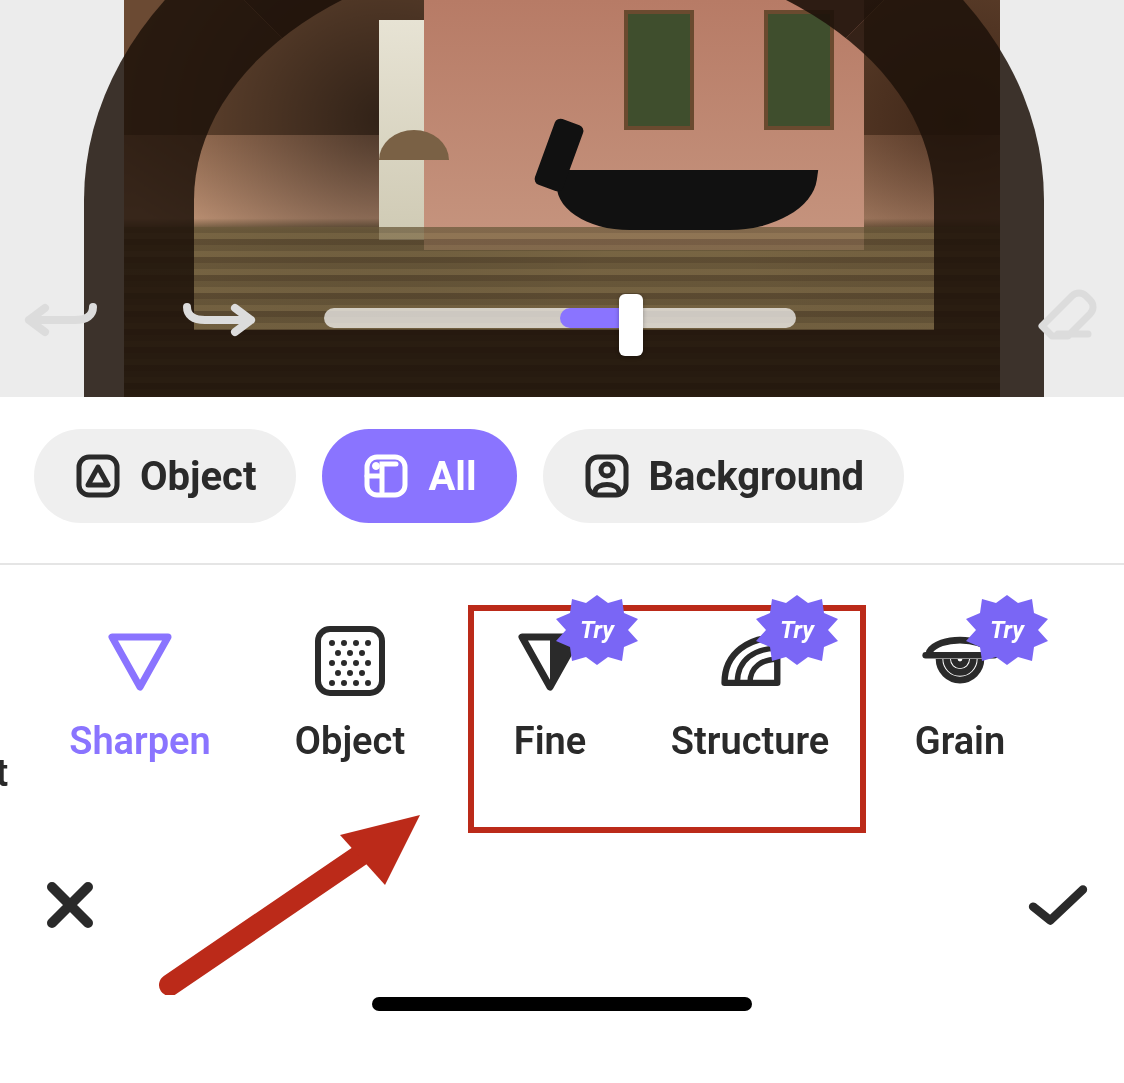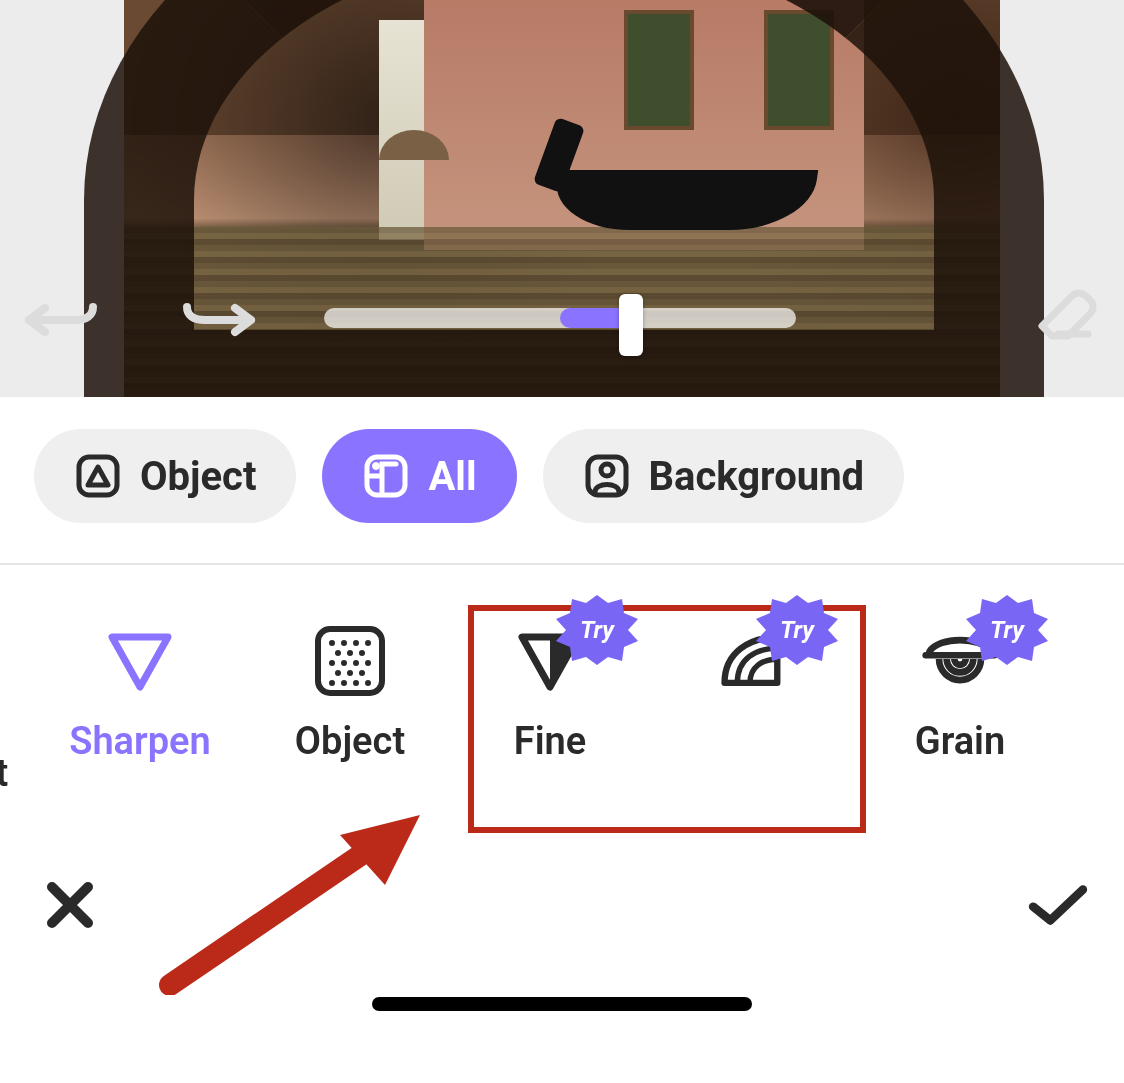--- a/index.html
+++ b/index.html
@@ -319,20 +319,21 @@
         <path d="M30 64 C30 38 50 26 74 26" stroke="#2a2a2a" stroke-width="6" fill="none"></path>
         <path d="M44 64 C44 46 58 38 74 38" stroke="#2a2a2a" stroke-width="6" fill="none"></path>
       </svg>
       <div class="try-badge">
         <svg class="burst" viewBox="0 0 86 74">
             <polygon points="43,2 54,10 68,6 70,20 84,26 74,37 84,48 70,54 68,68 54,64 43,72 32,64 18,68 16,54 2,48 12,37 2,26 16,20 18,6 32,10" fill="#7a66f5"></polygon>
           </svg>
         <span>Try</span>
       </div>
     </div>
+    <span>Structure</span>
   </div>
 
   <div class="tool" style="width:220px;">
     <div class="tico">
       <svg width="84" height="80" viewBox="0 0 84 80" fill="none">
         <path d="M10 30 C20 14 64 14 74 30" stroke="#2a2a2a" stroke-width="7" stroke-linecap="round" fill="none"></path>
         <line x1="6" y1="34" x2="78" y2="34" stroke="#2a2a2a" stroke-width="7" stroke-linecap="round"></line>
         <path d="M20 38 A22 22 0 0 0 64 38" stroke="#2a2a2a" stroke-width="7" fill="none"></path>
         <path d="M28 38 A14 14 0 0 0 56 38" stroke="#2a2a2a" stroke-width="7" fill="none"></path>
         <path d="M36 38 A6 6 0 0 0 48 38" stroke="#2a2a2a" stroke-width="7" fill="none"></path>

